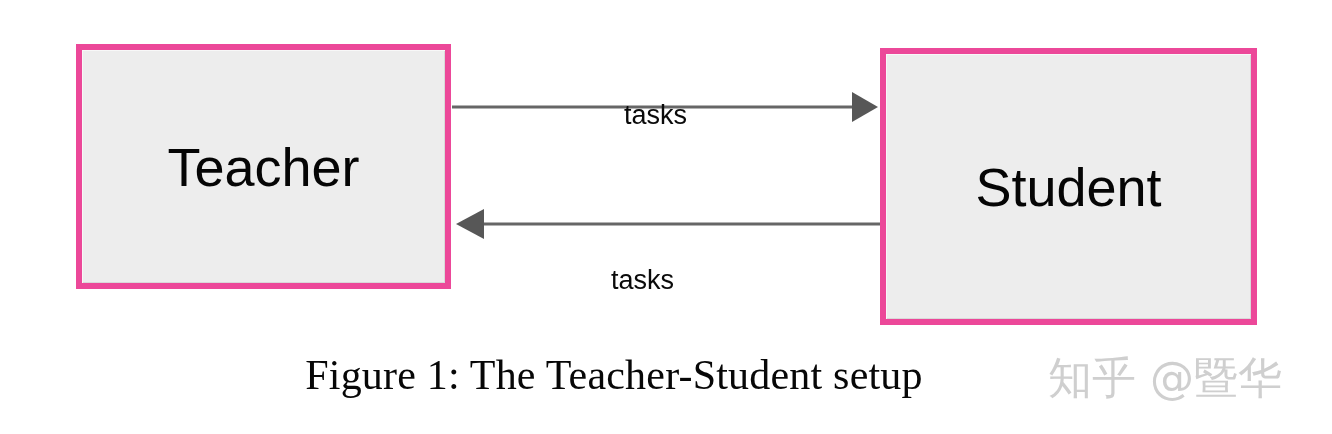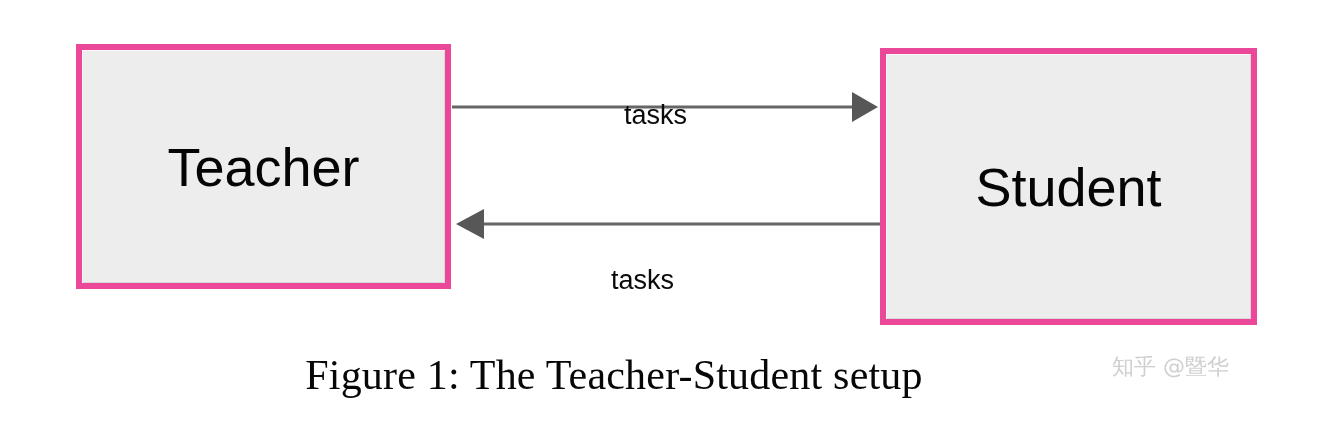--- a/index.html
+++ b/index.html
@@ -99,24 +99,24 @@
     font-size: 42px;
     font-weight: 400;
     color: #070707;
     letter-spacing: 0.2px;
     line-height: 1.1;
   }
 
   
   #watermark {
     position: absolute;
-    left: 1112px;
+    left: 1048px;
     top: 356px;
     font-family: "DejaVu Sans", sans-serif;
-    font-size: 22px;
+    font-size: 44px;
     font-weight: 400;
     color: #cfcfcf;
     white-space: nowrap;
     line-height: 1;
     user-select: none;
   }
 </style>
 </head>
 <body>
 

